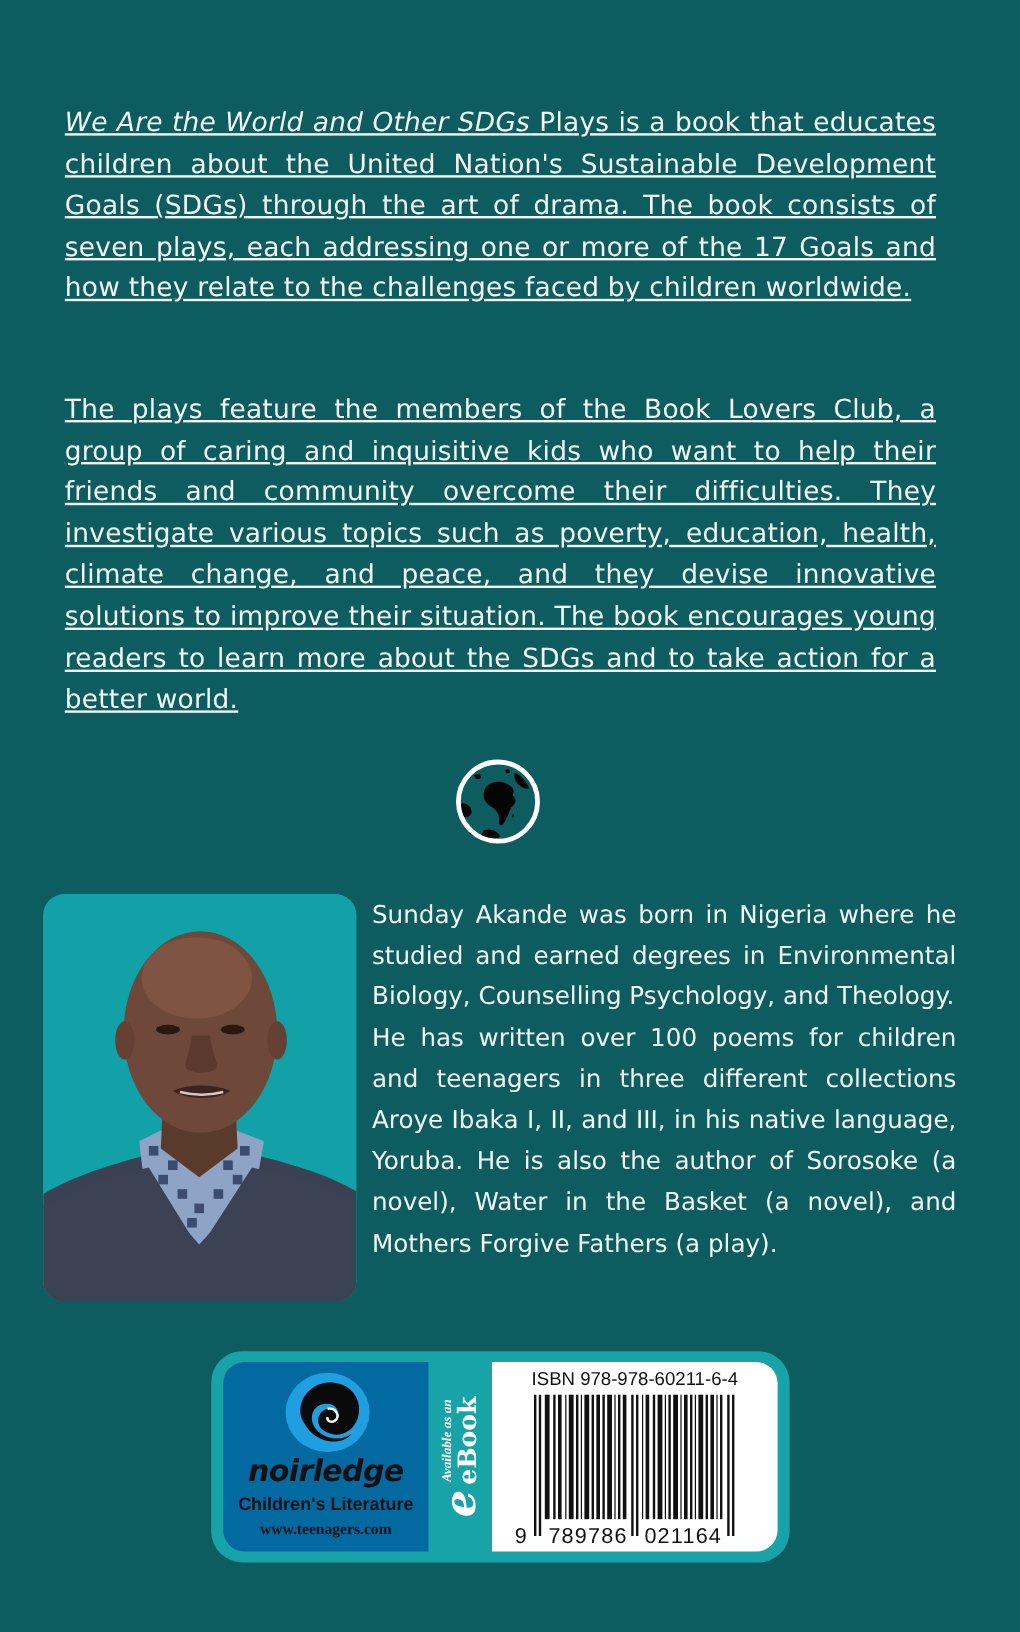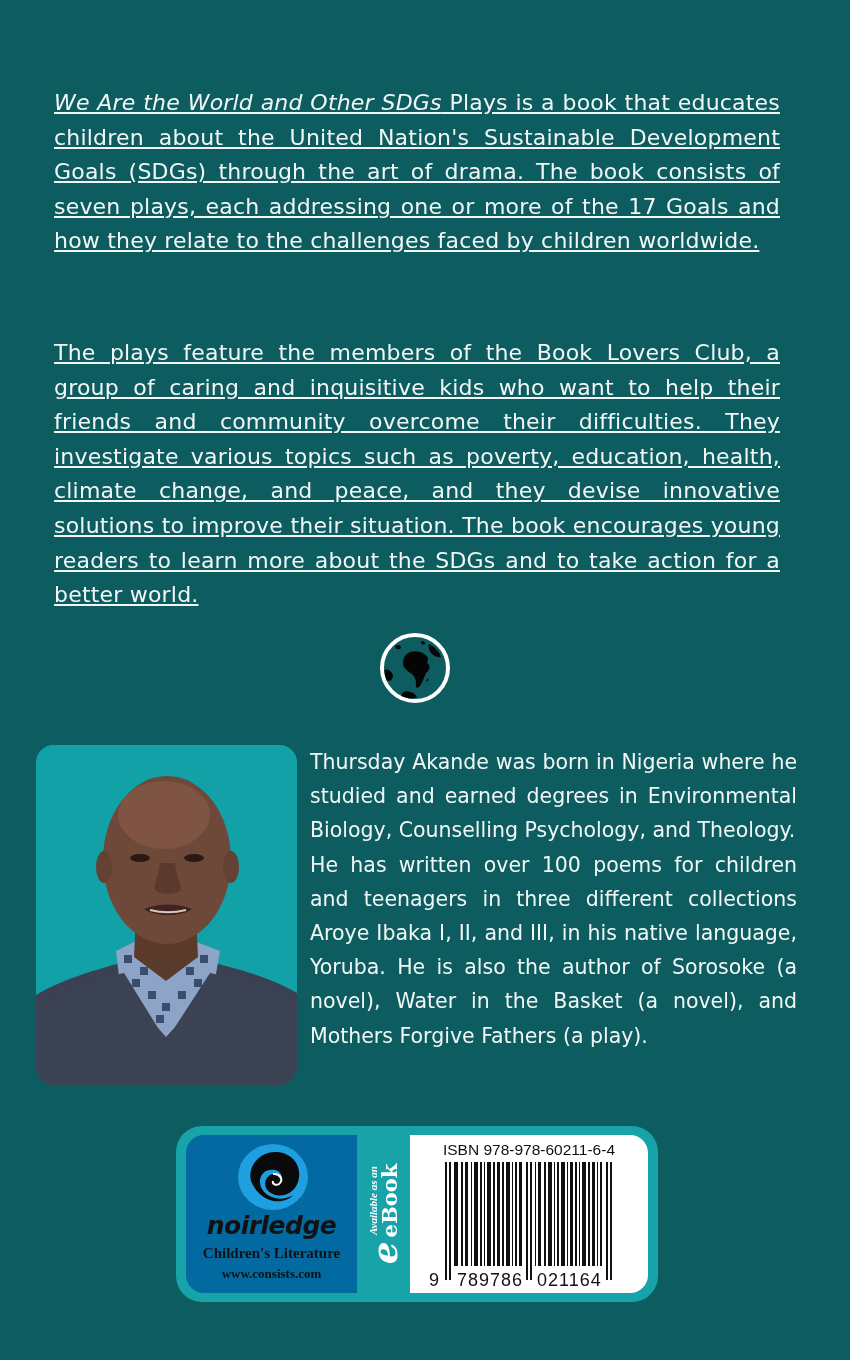--- a/index.html
+++ b/index.html
@@ -10,21 +10,21 @@
     font-family:"DejaVu Sans", sans-serif;
     color:#f2f7f6;
   }
   .blurb {
     position:absolute; left:54px; width:726px;
     font-size:22px; line-height:34.6px; text-align:justify;
     letter-spacing:0.2px;
   }
   .blurb p { margin:0;text-decoration:underline; }
   #p1 { top:86px; }
-  #p2 { top:336px; }
+  #p2 { top:325px; }
   .blurb .it { font-style:italic; }
   .globe {
     position:absolute; left:379px; top:632px; width:72px; height:72px;
   }
   .photo {
     position:absolute; left:36px; top:745px; width:261px; height:340px;
     border-radius:18px; overflow:hidden; background:#11a0a6;
   }
   .bio {
     position:absolute; left:310px; top:745px; width:487px;
@@ -51,21 +51,21 @@
     text-decoration:underline;
   }
   .logo { position:absolute; left:51px; top:8px; width:72px; height:68px; }
   .brand {
     position:absolute; left:0; width:171px; top:76px; text-align:center;
     font-family:"DejaVu Sans", sans-serif; font-weight:bold; font-style:italic;
     font-size:25px; letter-spacing:-0.5px; color:#111;
   }
   .tagline {
     position:absolute; left:0; width:171px; top:110px; text-align:center;
-    font-family:Liberation Serif, serif; font-weight:bold; font-size:15px;
+    font-family:Liberation Sans, sans-serif; font-weight:bold; font-size:15px;
   }
   .url {
     position:absolute; left:0; width:171px; top:131px; text-align:center;
     font-family:"Liberation Serif", serif; font-weight:bold; font-size:13px;
   }
   .ebook {
     position:absolute; left:50%; top:50%;
     transform:translate(-50%,-50%) rotate(-90deg);
     white-space:nowrap; color:#ffffff; text-align:center;
     display:flex; align-items:center; gap:4px;
@@ -150,36 +150,36 @@
     <ellipse cx="158" cy="113" rx="10" ry="4" fill="#2a1812"></ellipse>
 
     <path d="M124 118 C122 135 116 142 120 146 C128 150 136 150 144 146 C147 142 141 135 139 118 Z" fill="#5b3a2d"></path>
 
     <path d="M108 164 C122 158 142 158 156 164 C145 172 120 172 108 164 Z" fill="#3d2420"></path>
     <path d="M114 165 C126 168 138 168 150 165" stroke="#d9c7bd" stroke-width="2" fill="none"></path>
   </svg>
 </div>
 
 <div class="bio">
-  <p>Thursday Akande was born in Nigeria where he studied and earned degrees in Environmental Biology, Counselling Psychology, and Theology.</p>
+  <p>Sunday Akande was born in Nigeria where he studied and earned degrees in Environmental Biology, Counselling Psychology, and Theology.</p>
   <p><span>He has written over 100 poems for children and teenagers in three different collections </span><span class="it">Aroye Ibaka I, II, and III</span><span>, in his native language, Yoruba. He is also the author of </span><span class="it">Sorosoke</span><span> (a novel), </span><span class="it">Water in the Basket</span><span> (a novel), and </span><span class="it">Mothers Forgive Fathers</span><span> (a play).</span></p>
 </div>
 
 <div class="pubbar">
   <div class="pub-left">
     <div class="logo">
       <svg width="72" height="68" viewBox="0 0 72 68">
         <ellipse cx="36" cy="34" rx="35" ry="33" fill="#1f9fe0"></ellipse>
         <path d="M14 38 C10 22 24 8 40 9 C56 10 66 24 61 39 C57 51 44 56 34 50 C25 45 27 33 36 31 C43 30 47 37 42 41 C47 38 46 29 38 27 C28 25 20 33 24 44 C28 54 44 60 56 52 C48 62 24 62 14 38 Z" fill="#0a0a0a"></path>
         <path d="M36 31 C43 30 47 37 42 41 C39 43 35 41 36 38" stroke="#ffffff" stroke-width="2" fill="none"></path>
       </svg>
     </div>
     <div class="brand">noirledge</div>
     <div class="tagline">Children's Literature</div>
-    <div class="url">www.consists.com</div>
+    <div class="url">www.teenagers.com</div>
   </div>
 
   <div class="pub-mid">
     <div class="ebook">
       <span class="e-big">e</span>
       <span class="stack">
         <span class="avail">Available as an</span>
         <span class="book">eBook</span>
       </span>
     </div>

